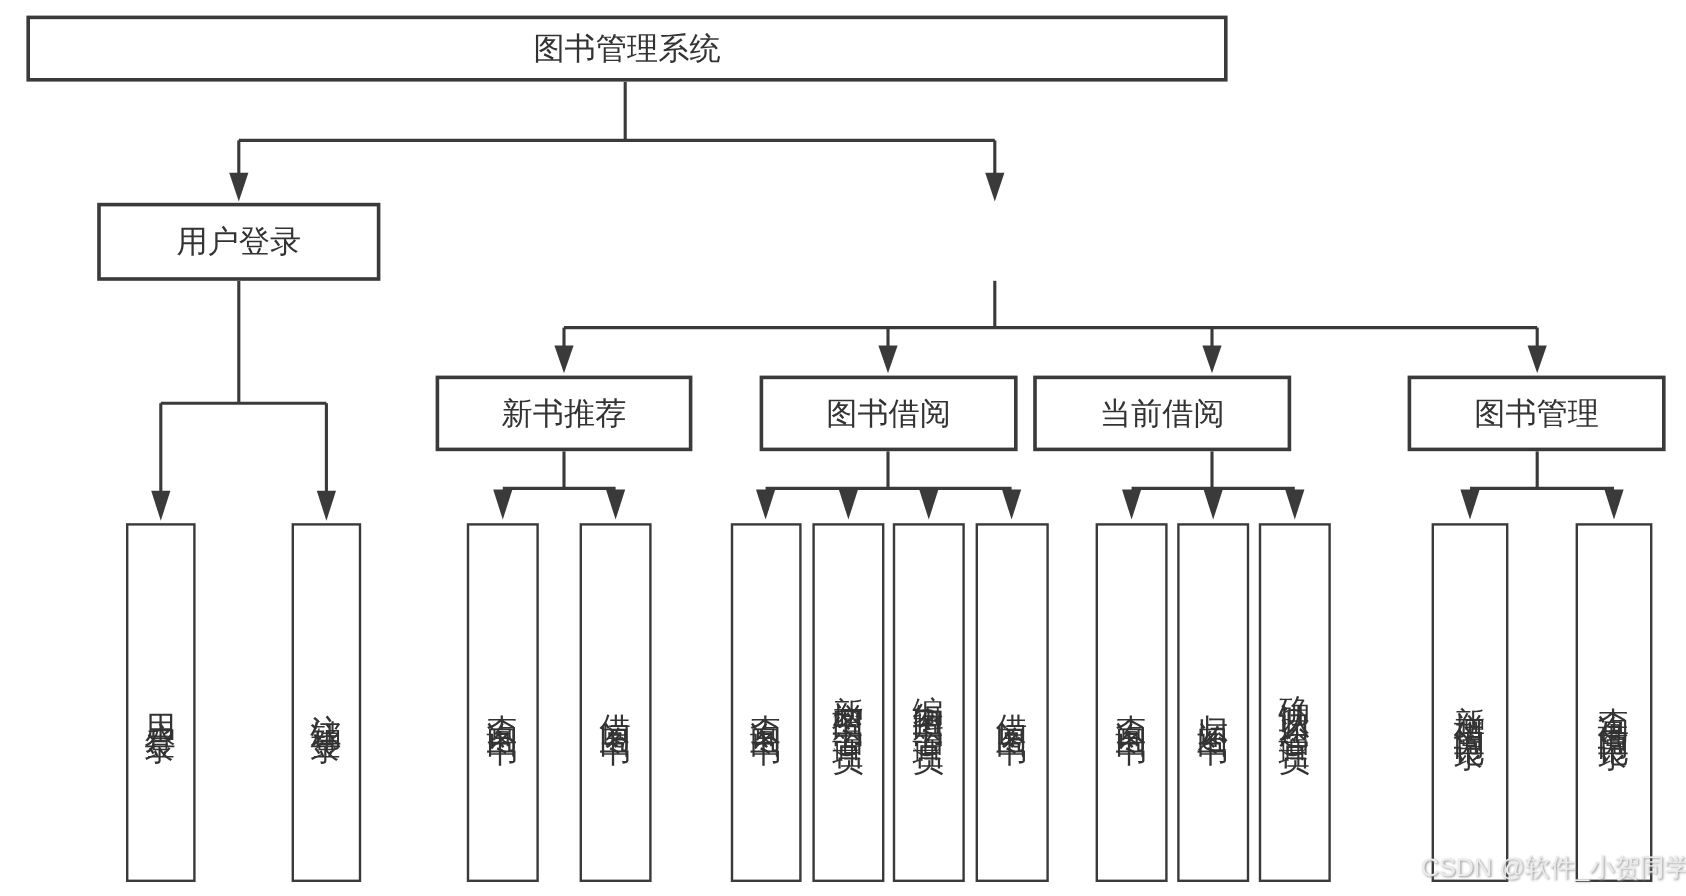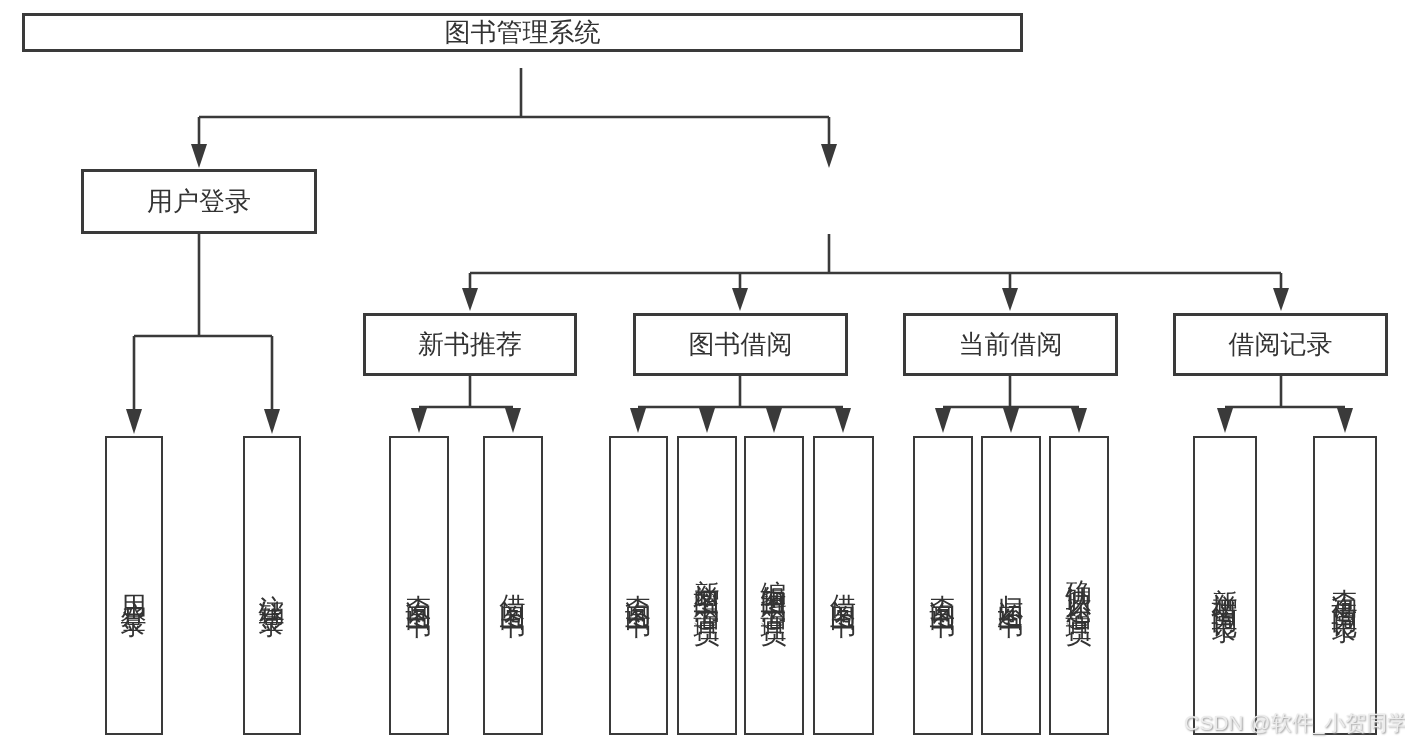--- a/index.html
+++ b/index.html
@@ -109,28 +109,28 @@
       <polygon points="1071,408 1087,408 1079,433"></polygon>
     </g>
     <g>
       <path d="M1281 376 V407"></path>
       <path d="M1225 407 H1345"></path>
       <polygon points="1217,408 1233,408 1225,433"></polygon>
       <polygon points="1337,408 1353,408 1345,433"></polygon>
     </g>
   </svg>
 
-  <div class="node" style="left:22px; top:13px; width:1001px; height:39px;">图书管理系统</div>
+  <div class="node" style="left:22px; top:13px; width:1001px; height:55px;">图书管理系统</div>
 
   <div class="node" style="left:81px; top:169px; width:236px; height:65px;">用户登录</div>
 
   <div class="node" style="left:363px; top:313px; width:214px; height:63px;">新书推荐</div>
   <div class="node" style="left:633px; top:313px; width:215px; height:63px;">图书借阅</div>
-  <div class="node" style="left:903px; top:313px; width:215px; height:63px;">当前借阅</div>
-  <div class="node" style="left:1173px; top:313px; width:215px; height:63px;">借阅记录</div>
+  <div class="node" style="left:861px; top:313px; width:215px; height:63px;">当前借阅</div>
+  <div class="node" style="left:1173px; top:313px; width:215px; height:63px;">图书管理</div>
 
   <div class="node leaf" style="left:105px; top:436px; width:58px; height:299px;">用户登录</div>
   <div class="node leaf" style="left:243px; top:436px; width:58px; height:299px;">注销登录</div>
 
   <div class="node leaf" style="left:389px; top:436px; width:60px; height:299px;">查询图书</div>
   <div class="node leaf" style="left:483px; top:436px; width:60px; height:299px;">借阅图书</div>
 
   <div class="node leaf" style="left:609px; top:436px; width:59px; height:299px;">查询图书</div>
   <div class="node leaf" style="left:677px; top:436px; width:60px; height:299px;">新增图书（管理员）</div>
   <div class="node leaf" style="left:744px; top:436px; width:60px; height:299px;">编辑图书（管理员）</div>

